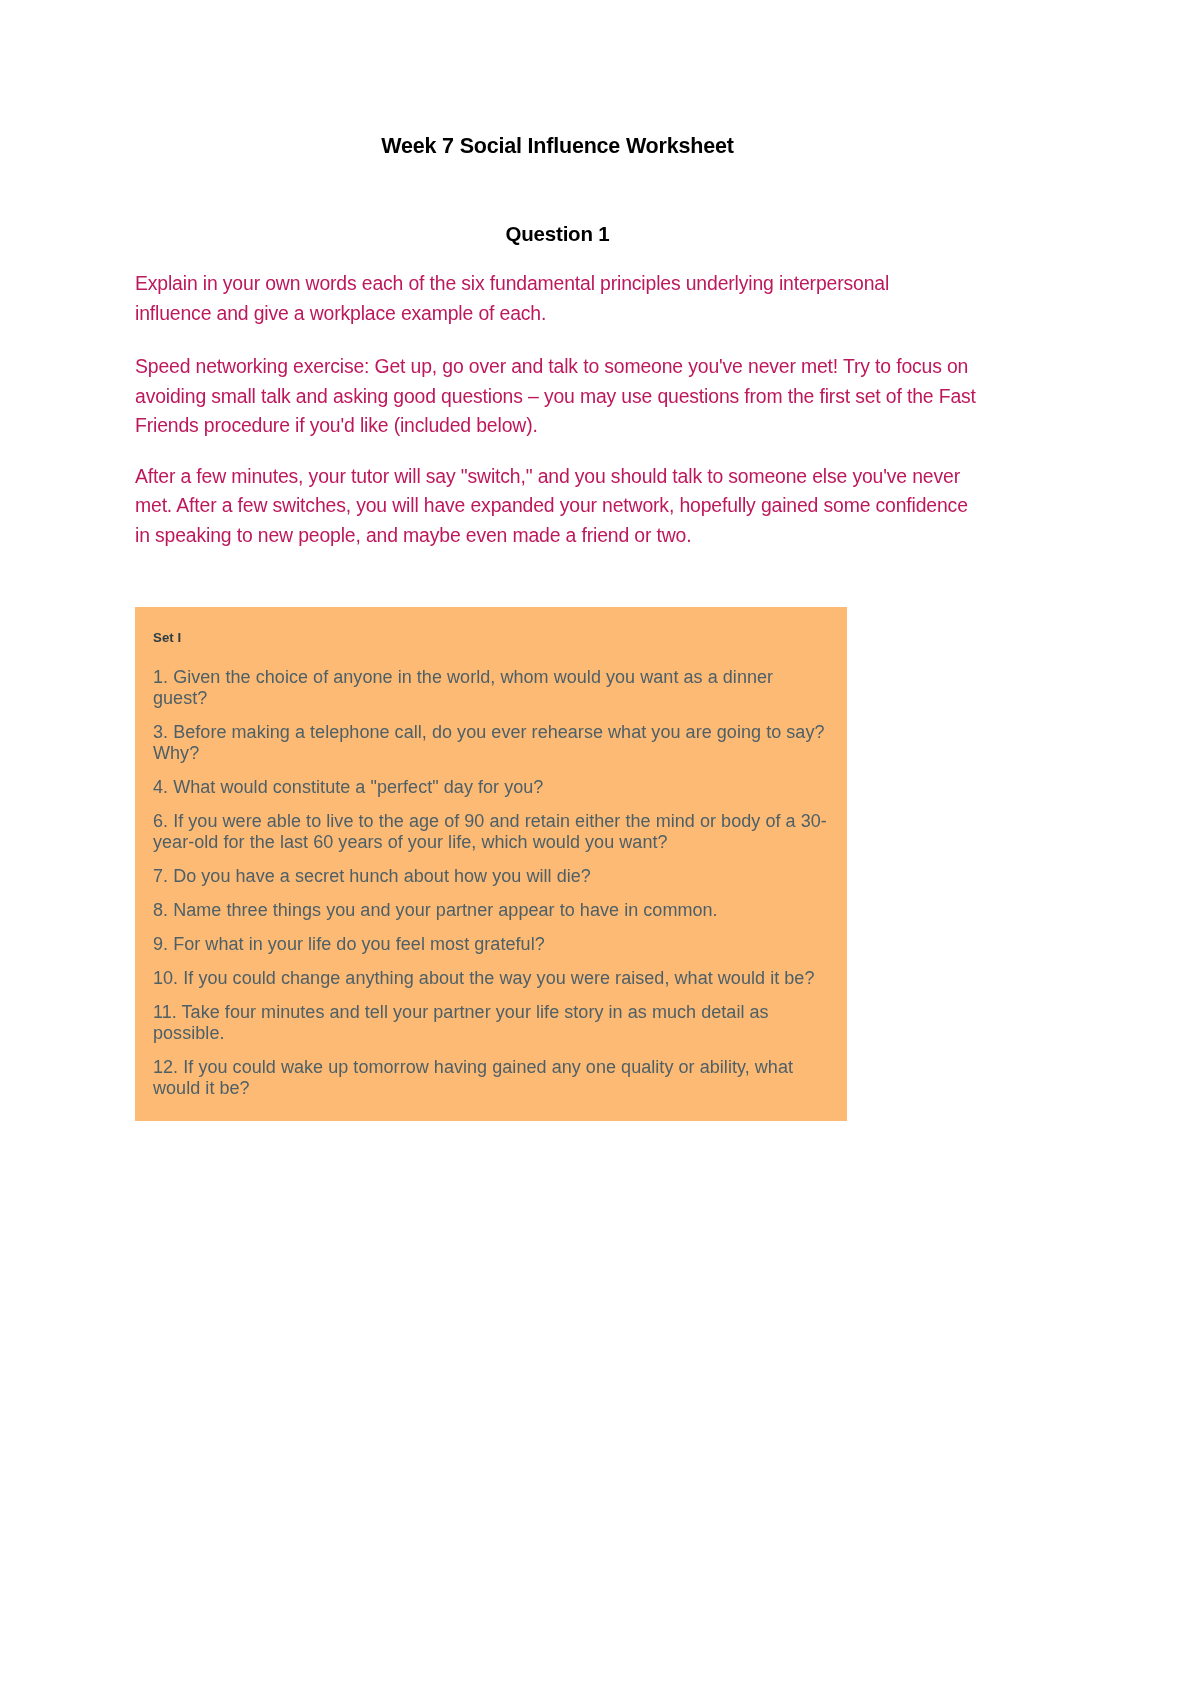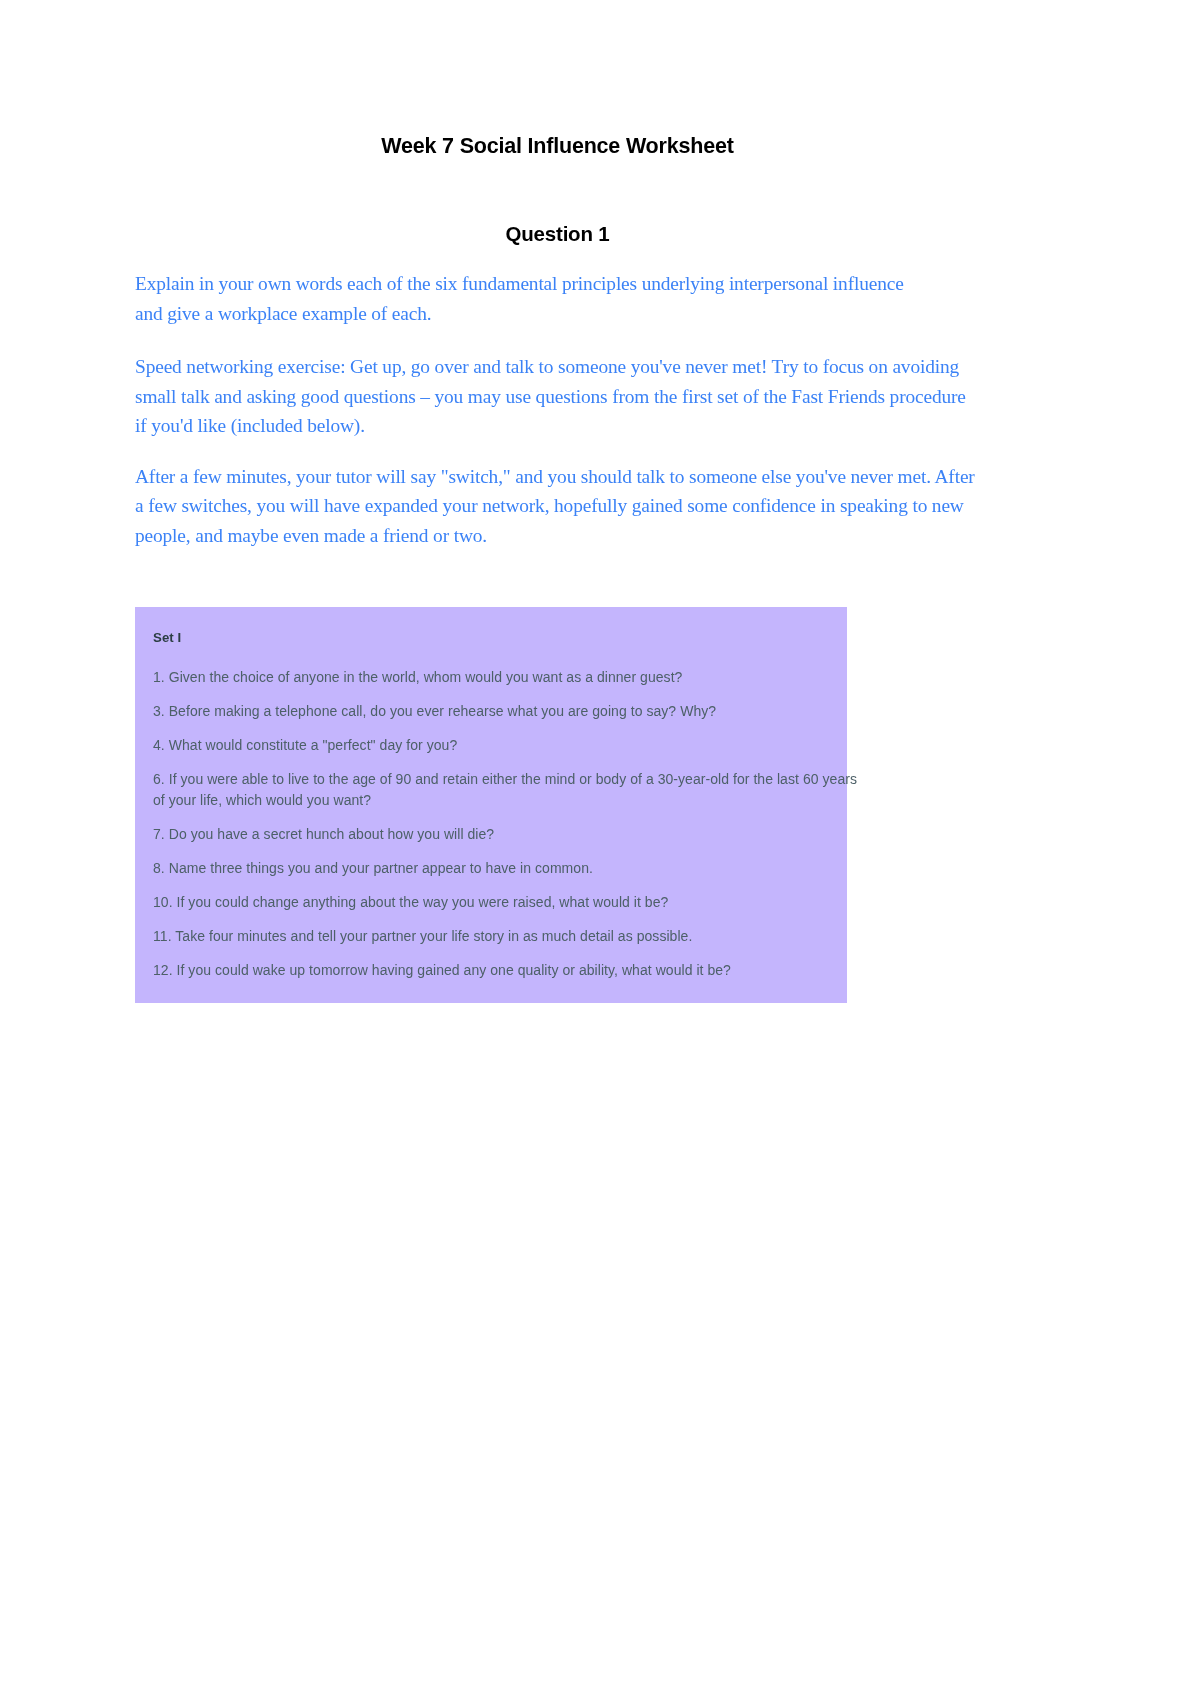--- a/index.html
+++ b/index.html
@@ -47,51 +47,50 @@
     margin: 0;
     text-align: center;
   }
 
   .q1-heading { padding-top: 63px; }
 
   .body-par {
     font-size: 19.4px;
     line-height: 29.5px;
     letter-spacing: -0.15px;
-    color: #3b82f6;
+    color: #be185d;
     margin: 0;
-    font-family: Liberation Serif, serif;
   }
 
   .q1-par { padding-top: 23px; width: 790px; }
 
   .q2-heading { padding-top: 286px; }
 
   .q2-par-1 { padding-top: 24px; width: 845px; }
   .q2-par-2 { padding-top: 21px; width: 845px; }
 
   .set-box {
     margin-top: 57px;
     width: 712px;
-    background: #c4b5fd;
+    background: #fdba74;
     padding: 23px 0 22px 0;
     box-sizing: border-box;
   }
   .set-box-inner {
     padding: 0 18px 0 18px;
   }
   .set-title {
     font-size: 13.2px;
     font-weight: bold;
     color: #2c3e44;
     margin: 0 0 9px 0;
     letter-spacing: 0.1px;
   }
   .set-item {
-    font-size: 14px;
+    font-size: 18px;
     line-height: 21px;
     color: #4d6068;
     margin: 0;
     padding: 13px 0 0 0;
     letter-spacing: 0.05px;
   }
   .set-item.wide {
     width: 712px;
   }
 </style>
@@ -115,20 +114,21 @@
     <div class="set-box">
       <div class="set-box-inner">
         <div class="set-title">Set I</div>
 
         <p class="set-item">1. Given the choice of anyone in the world, whom would you want as a dinner guest?</p>
         <p class="set-item">3. Before making a telephone call, do you ever rehearse what you are going to say? Why?</p>
         <p class="set-item">4. What would constitute a "perfect" day for you?</p>
         <p class="set-item wide">6. If you were able to live to the age of 90 and retain either the mind or body of a 30-year-old for the last 60 years of your life, which would you want?</p>
         <p class="set-item">7. Do you have a secret hunch about how you will die?</p>
         <p class="set-item">8. Name three things you and your partner appear to have in common.</p>
+        <p class="set-item">9. For what in your life do you feel most grateful?</p>
         <p class="set-item">10. If you could change anything about the way you were raised, what would it be?</p>
         <p class="set-item">11. Take four minutes and tell your partner your life story in as much detail as possible.</p>
         <p class="set-item">12. If you could wake up tomorrow having gained any one quality or ability, what would it be?</p>
       </div>
     </div>
 
   </div>
 </div>
 
 </body></html>

